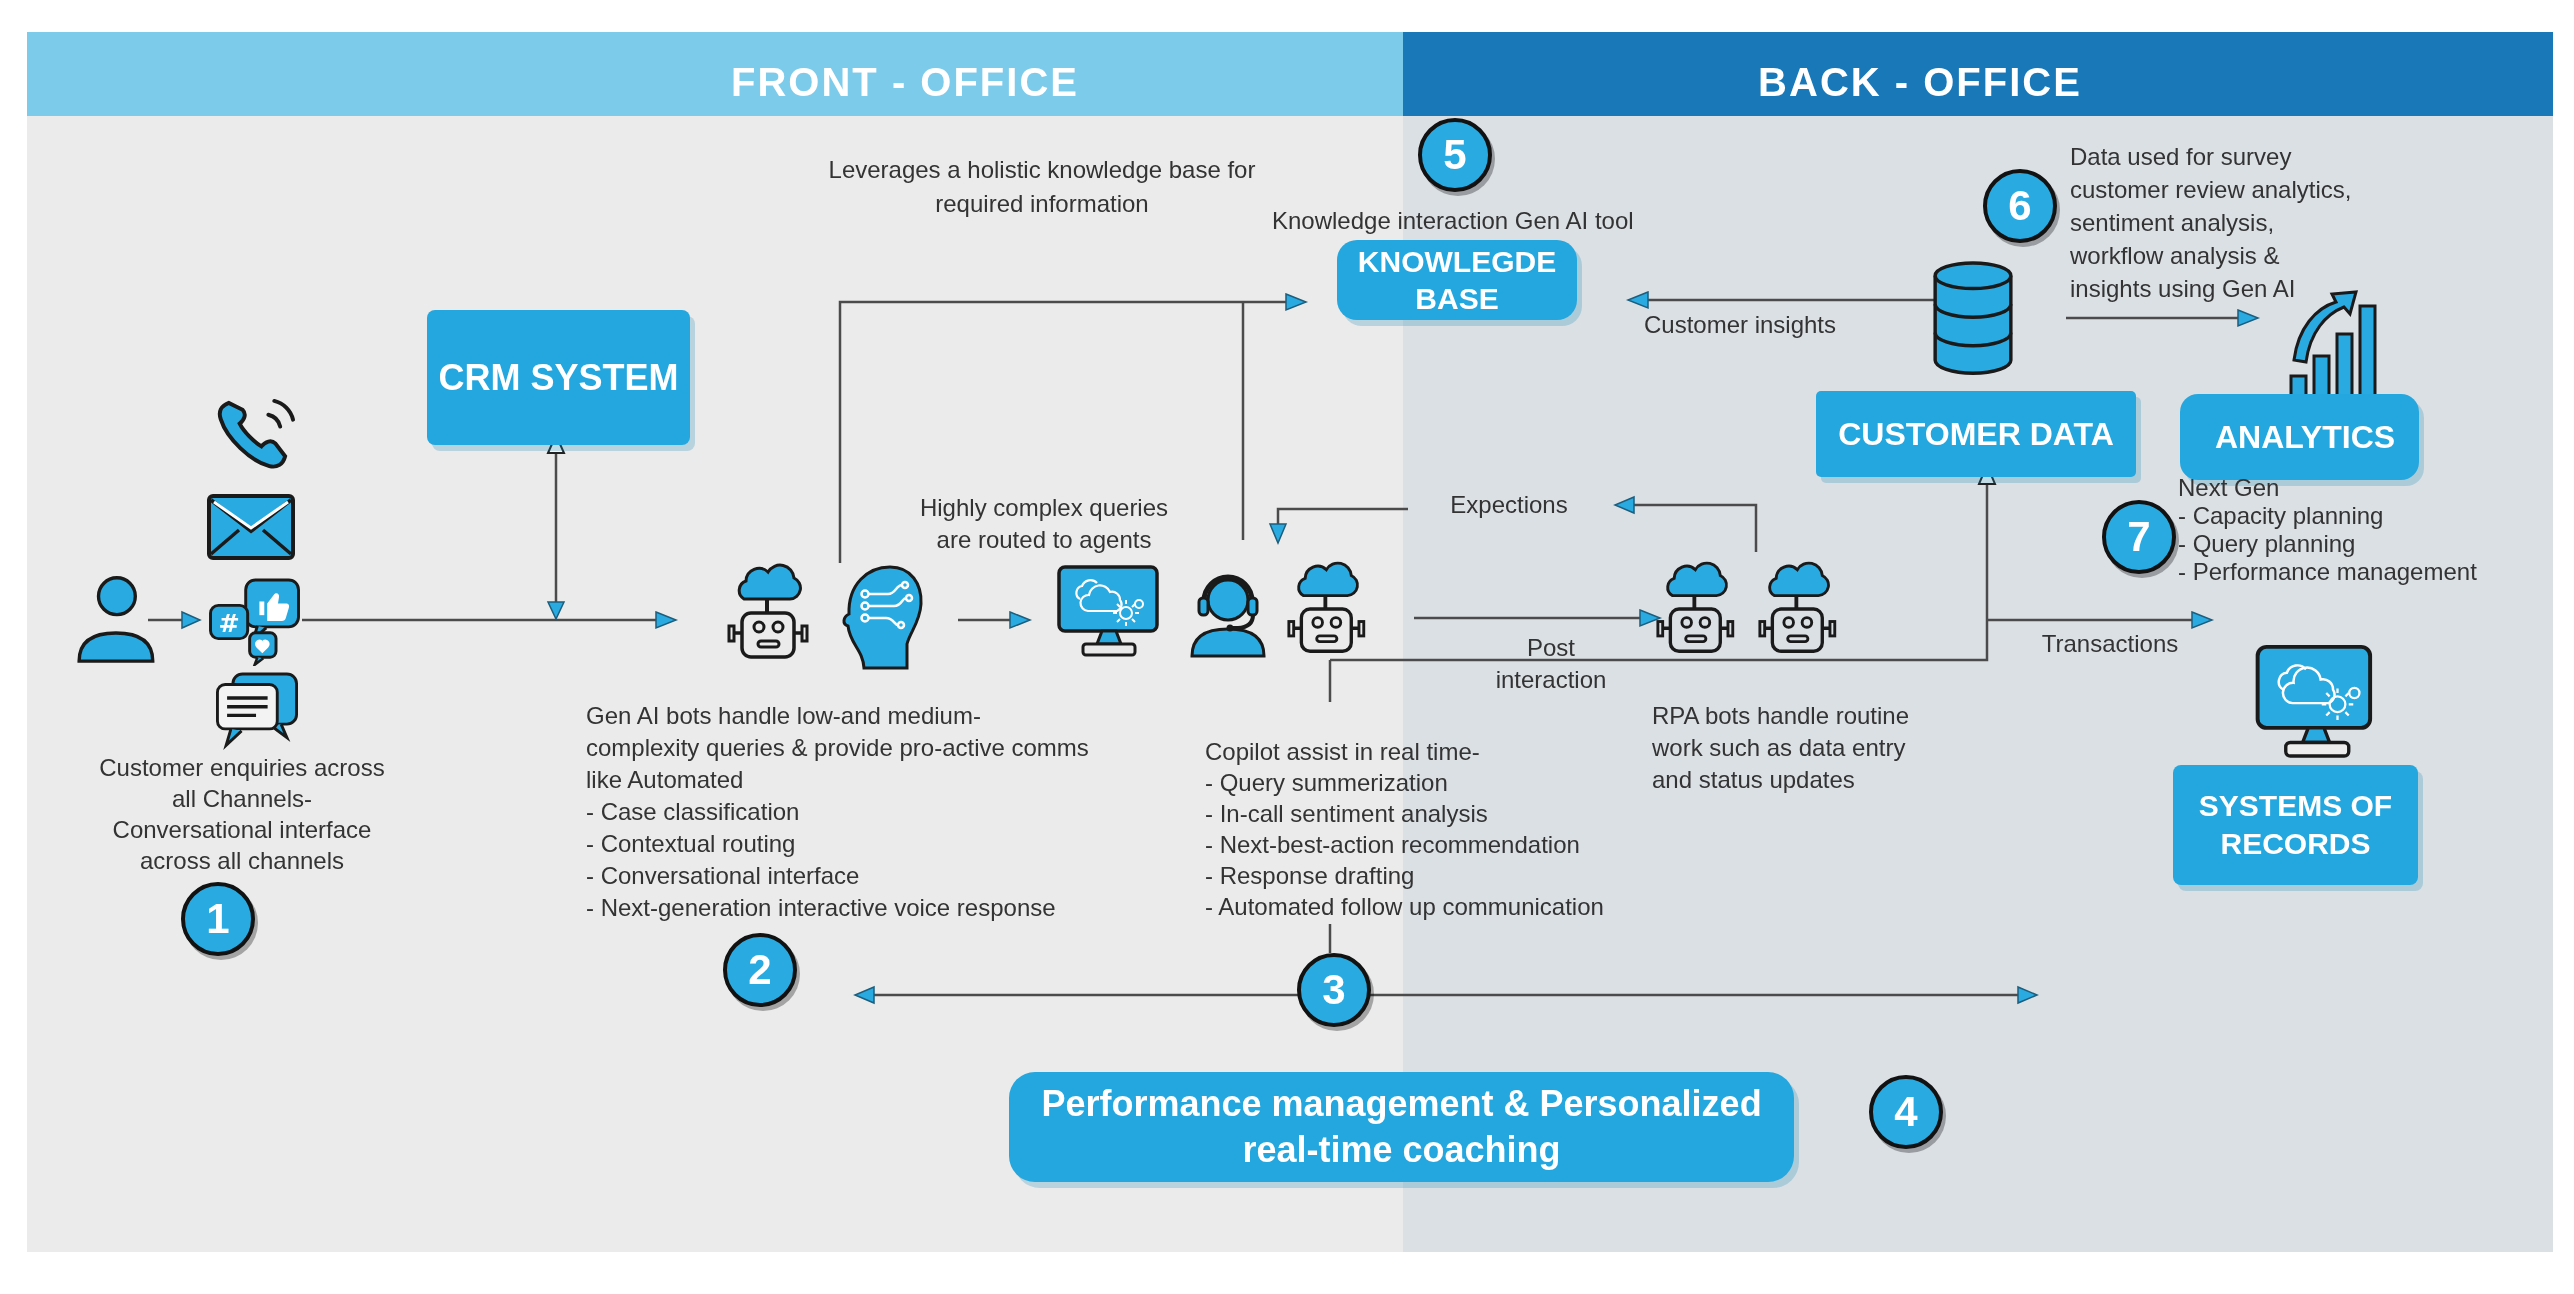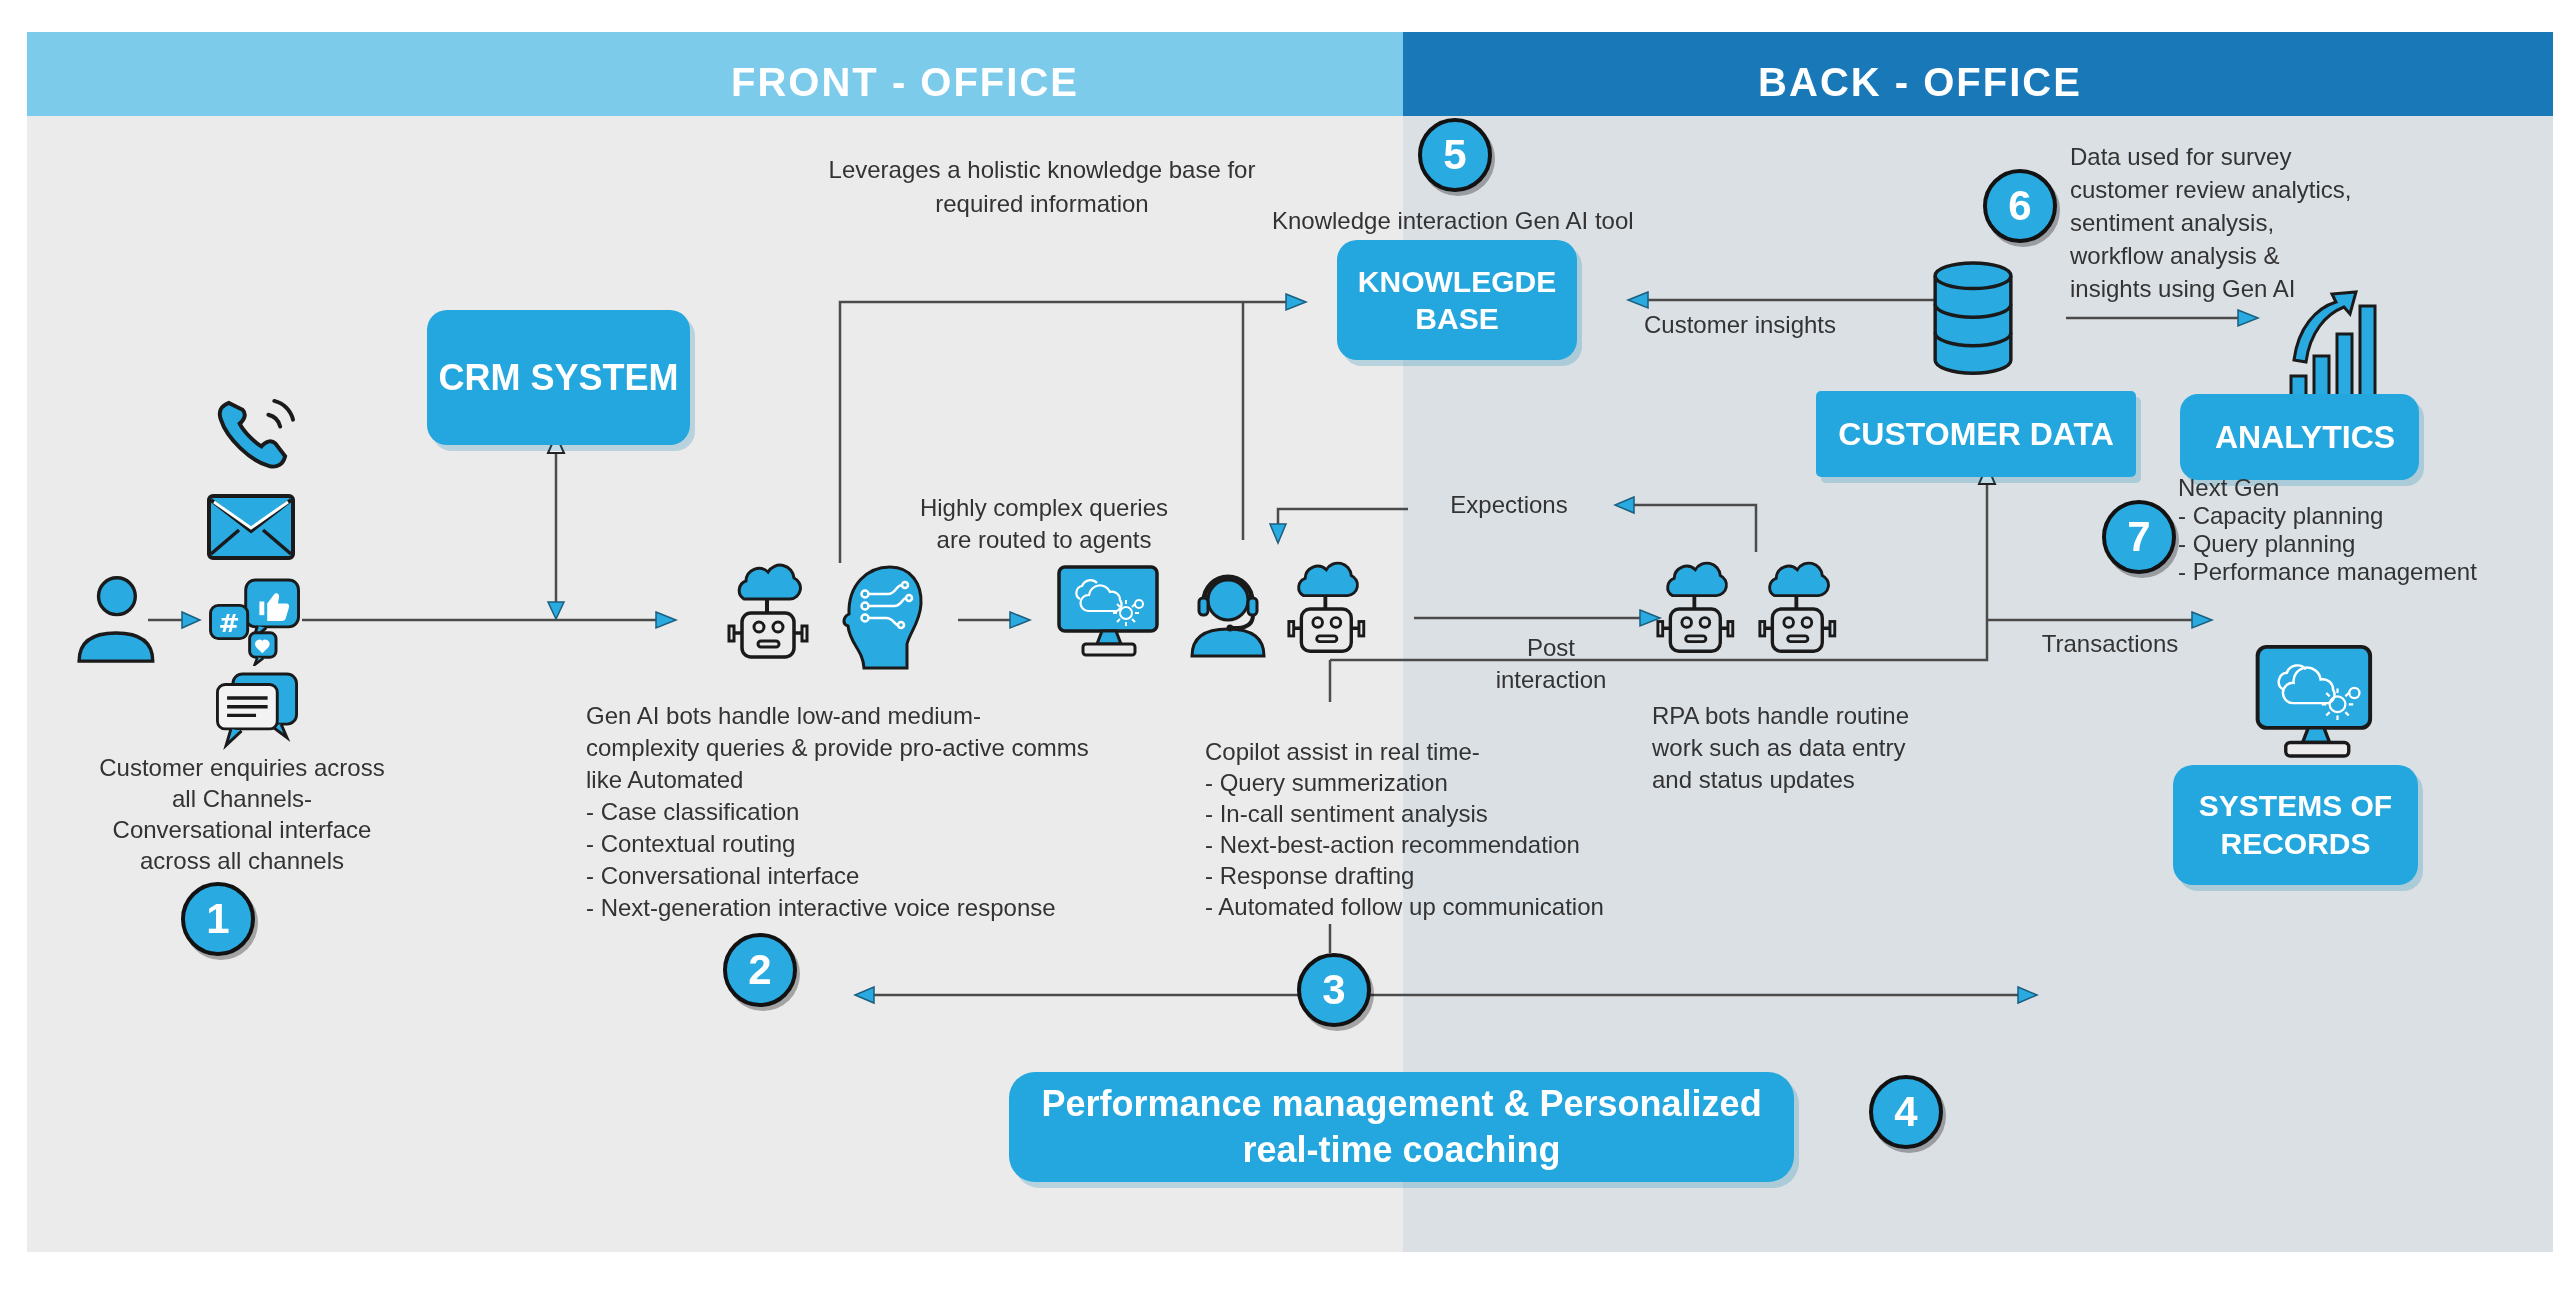--- a/index.html
+++ b/index.html
@@ -3,21 +3,21 @@
 <meta charset="utf-8">
 <style>
   html,body{margin:0;padding:0;background:#ffffff;}
   .canvas{position:relative;width:2574px;height:1294px;background:#ffffff;overflow:hidden;
           font-family:"Liberation Sans","DejaVu Sans",sans-serif;color:#333;}
   .bg{position:absolute;top:116px;height:1136px;}
   .hdr{position:absolute;top:32px;height:84px;}
   .hdr-label{position:absolute;top:52px;width:620px;text-align:center;color:#fff;
              font-size:40px;font-weight:bold;letter-spacing:2px;z-index:4;margin-top:8px;}
   .bluebox{position:absolute;background:#24a7de;color:#fff;font-weight:bold;text-align:center;
-           display:flex;align-items:center;justify-content:center;border-radius:20px;
+           display:flex;align-items:center;justify-content:center;border-radius:8px;
            box-shadow:5px 6px 0 rgba(30,140,180,0.25);white-space:pre-wrap;z-index:4;}
   .badge{position:absolute;width:74px;height:74px;border-radius:50%;background:#29abe2;
          border:4px solid #121212;color:#fff;font-size:42px;font-weight:bold;
          display:flex;align-items:center;justify-content:center;z-index:6;
          box-shadow:3px 4px 0 rgba(0,0,0,0.3);box-sizing:border-box;}
   .txt{position:absolute;font-size:24px;line-height:32px;white-space:pre-wrap;z-index:4;}
   .center{text-align:center;}
   .icon{position:absolute;z-index:3;}
   svg.connectors{position:absolute;left:0;top:0;z-index:2;pointer-events:none;}
   .conn-line{stroke:#4b4b4b;stroke-width:2.5;fill:none;}
@@ -64,21 +64,21 @@
     <path class="tri" d="M1648,292 L1628,300 L1648,308 Z"></path>
     <path class="conn-line" d="M2066,318 H2238"></path>
     <path class="tri" d="M2238,310 L2258,318 L2238,326 Z"></path>
     <path class="conn-line" d="M874,995 H2018"></path>
     <path class="tri" d="M874,987 L855,995 L874,1003 Z"></path>
     <path class="tri" d="M2018,987 L2037,995 L2018,1003 Z"></path>
     <path class="conn-line" d="M1330,924 V953"></path>
   </svg>
 
   <div class="bluebox" style="left:427px;top:310px;width:263px;height:135px;font-size:36px;">CRM SYSTEM</div>
-  <div class="bluebox" style="left:1337px;top:240px;width:240px;height:120px;font-size:30px;line-height:37px;border-radius:20px;">KNOWLEGDE
+  <div class="bluebox" style="left:1337px;top:240px;width:240px;height:80px;font-size:30px;line-height:37px;border-radius:20px;">KNOWLEGDE
 BASE</div>
   <div class="bluebox" style="left:1816px;top:391px;width:320px;height:86px;font-size:32px;border-radius:5px;">CUSTOMER DATA</div>
   <div class="bluebox" style="left:2180px;top:394px;width:228px;height:86px;font-size:32px;border-radius:18px;padding-left:11px;">ANALYTICS</div>
   <div class="bluebox" style="left:2173px;top:765px;width:245px;height:120px;font-size:30px;line-height:38px;">SYSTEMS OF
 RECORDS</div>
   <div class="bluebox" style="left:1009px;top:1072px;width:785px;height:110px;font-size:36px;line-height:46px;border-radius:26px;">Performance management &amp; Personalized
 real-time coaching</div>
 
   <div class="badge" style="left:181px;top:882px;">1</div>
   <div class="badge" style="left:723px;top:933px;">2</div>

